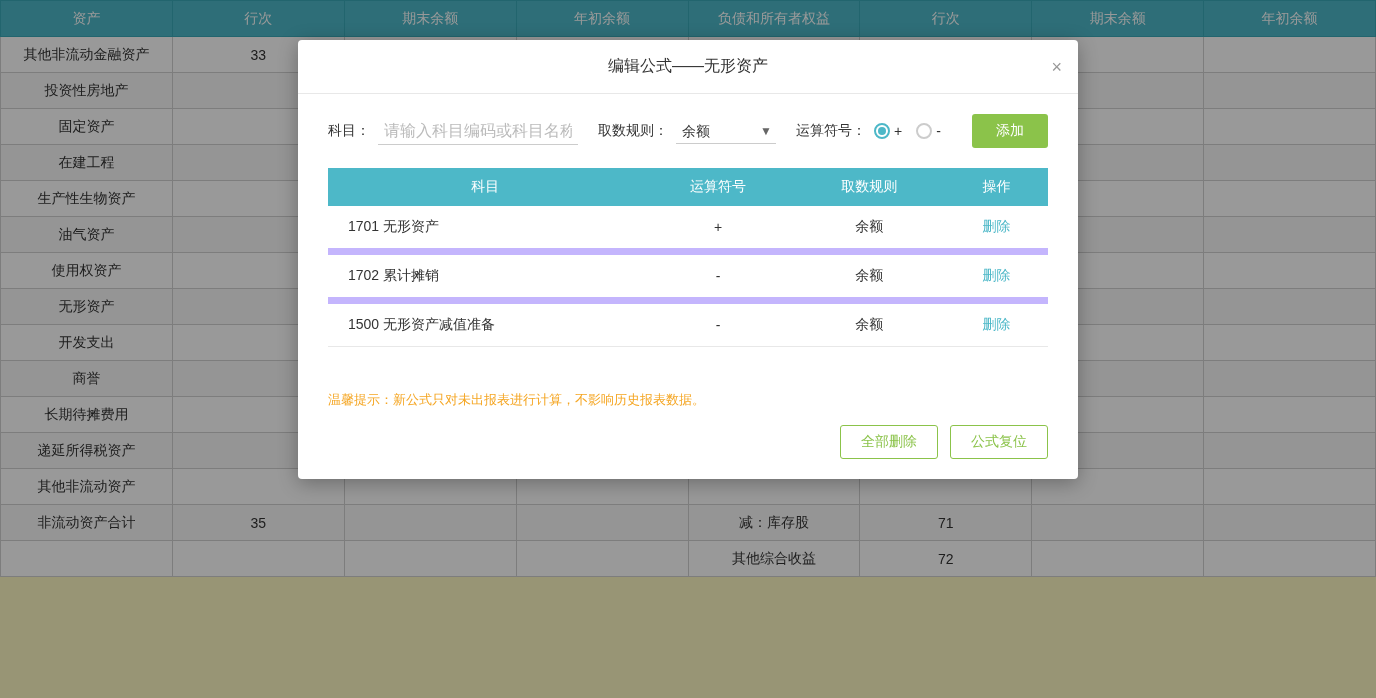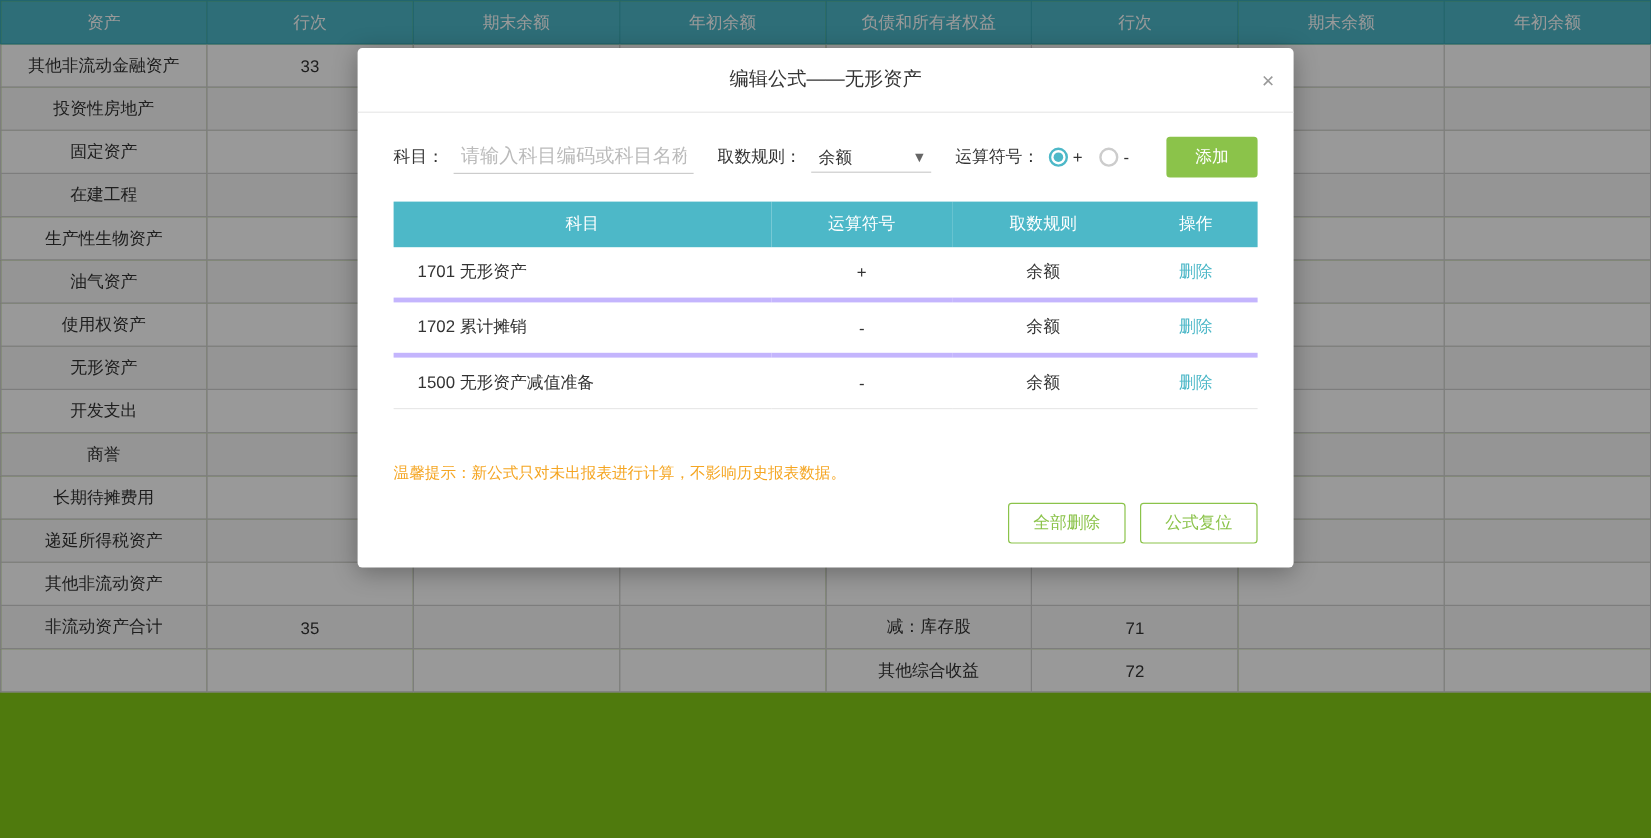--- a/index.html
+++ b/index.html
@@ -10,21 +10,21 @@
       width: 1376px;
       height: 698px;
       overflow: hidden;
       position: relative;
     }
 
     
     .bg-table {
       width: 100%;
       height: 100%;
-      background: #84cc16;
+      background: #fef9c3;
     }
 
     .bg-table table {
       width: 100%;
       border-collapse: collapse;
       table-layout: fixed;
     }
 
     .bg-table th {
       background: #4db8c8;
@@ -221,21 +221,21 @@
     .data-table thead tr th {
       background: #4db8c8;
       color: #fff;
       padding: 10px 16px;
       text-align: center;
       font-weight: normal;
       border: none;
     }
 
     .data-table tbody tr {
-      border-bottom: 4px solid #c4b5fd;
+      border-bottom: 7px solid #c4b5fd;
     }
 
     .data-table tbody tr:last-child {
       border-bottom: 1px solid #e8e8e8;
     }
 
     .data-table tbody td {
       padding: 12px 16px;
       text-align: center;
       color: #333;

